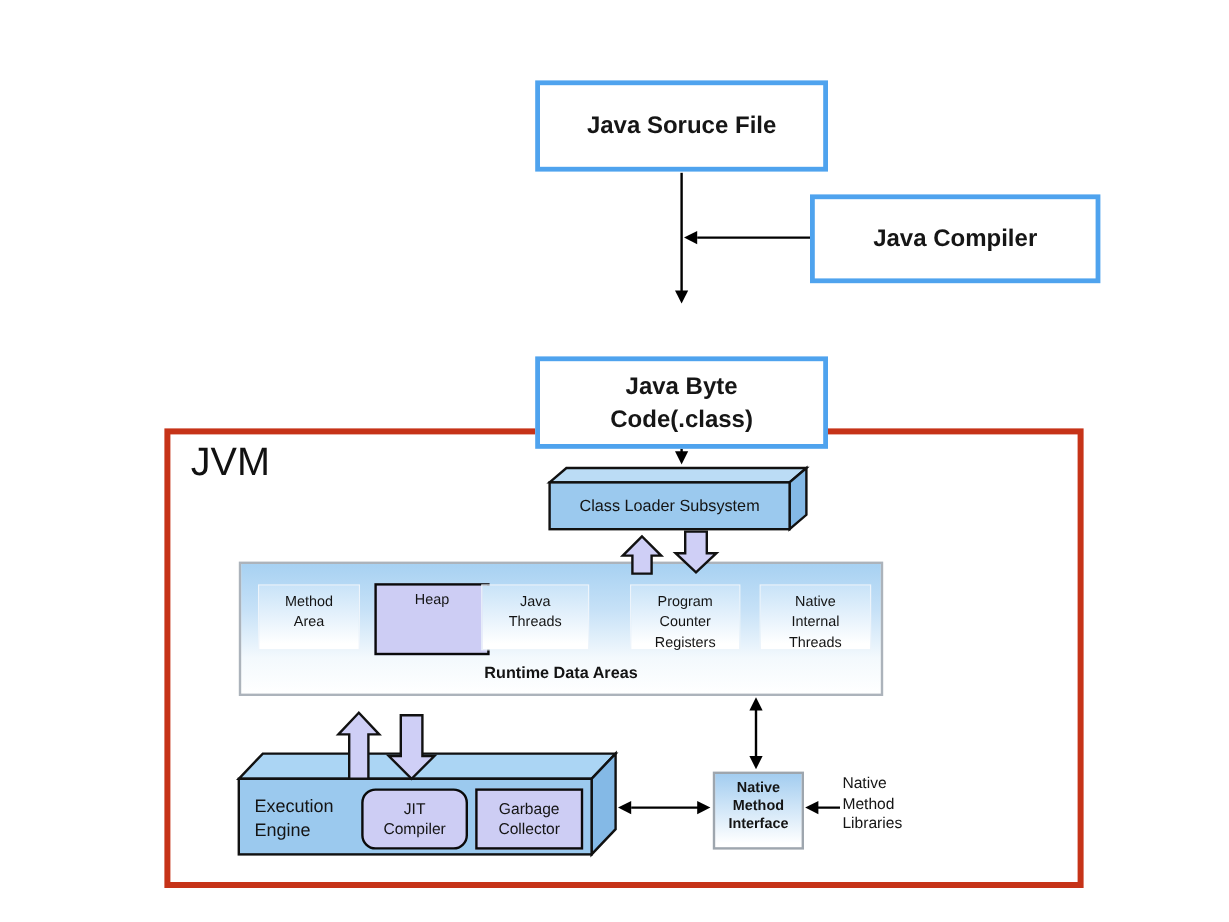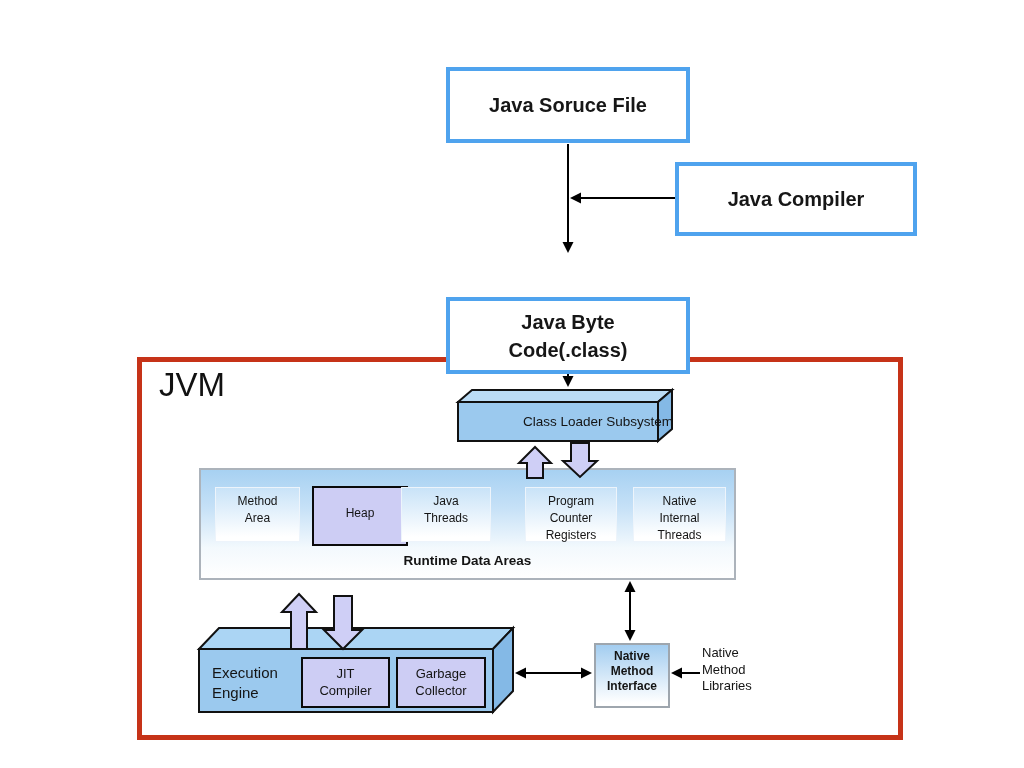--- a/index.html
+++ b/index.html
@@ -23,56 +23,56 @@
   
   #jvm-frame{left:137px;top:357px;width:766px;height:383px;border:5px solid #C63318;z-index:0;}
   #jvm-title{left:159px;top:366px;font-size:33px;font-weight:400;z-index:4;color:#111;}
 
   
   #diagram-svg{position:absolute;left:0;top:0;z-index:3;pointer-events:none;}
 
   
   #classloader-label{
     left:458px;top:402px;width:200px;height:39px;z-index:4;
-    display:flex;align-items:center;justify-content:center;font-size:13.5px;margin-left:40px;
+    display:flex;align-items:center;justify-content:center;font-size:13.5px;
   }
 
   
   #runtime-box{
     left:199px;top:468px;width:537px;height:112px;z-index:1;
     border:2px solid #ACB3BB;
     background:linear-gradient(180deg,#A7D1F2 0%,#C6E1F7 35%,#F3F9FD 72%,#FFFFFF 100%);
   }
   .rt-panel{
     z-index:2;text-align:center;font-size:12px;line-height:1.42;padding-top:5px;
     background:linear-gradient(180deg,#C9E3F8 0%,#FFFFFF 92%);
     border:1px solid #EDF4FB;
   }
   #panel-method{left:215px;top:487px;width:85px;height:55px;}
   #panel-heap{
     left:312px;top:486px;width:96px;height:60px;z-index:2;text-align:center;
-    font-size:12px;line-height:1.42;padding-top:17px;
+    font-size:12px;line-height:1.42;padding-top:3px;
     background:#CDCDF4;border:2.5px solid #0A0A0A;
   }
   #panel-javathreads{left:401px;top:487px;width:90px;height:55px;}
   #panel-pcr{left:525px;top:487px;width:92px;height:55px;}
   #panel-nit{left:633px;top:487px;width:93px;height:55px;}
   #runtime-title{
     left:199px;top:553px;width:537px;z-index:2;text-align:center;
     font-size:13.5px;font-weight:700;
   }
 
   
   #ee-label{left:212px;top:663px;width:100px;z-index:4;font-size:15px;line-height:1.35;}
   .purple-box{
     z-index:4;background:#CDCDF4;border:2.5px solid #0A0A0A;
     display:flex;align-items:center;justify-content:center;text-align:center;
     font-size:13px;line-height:1.3;
   }
-  #jit-box{left:301px;top:657px;width:89px;height:51px;}
+  #jit-box{left:301px;top:657px;width:89px;height:51px;border-radius:12px;}
   #gc-box{left:396px;top:657px;width:90px;height:51px;}
 
   
   #nmi-box{
     left:594px;top:643px;width:76px;height:65px;z-index:4;
     border:2px solid #9EA6AE;background:linear-gradient(180deg,#A3CDF0 0%,#FFFFFF 95%);
     text-align:center;font-size:12px;font-weight:700;line-height:1.24;padding-top:4px;
   }
   #libs-label{left:702px;top:645px;width:84px;z-index:4;font-size:13px;line-height:1.28;}
 </style>

